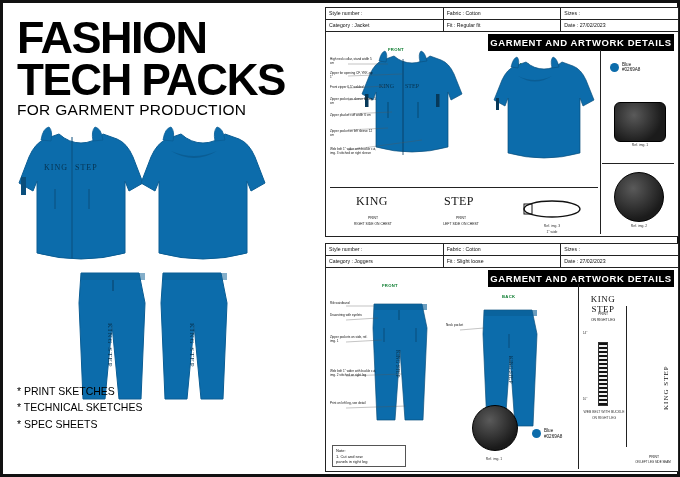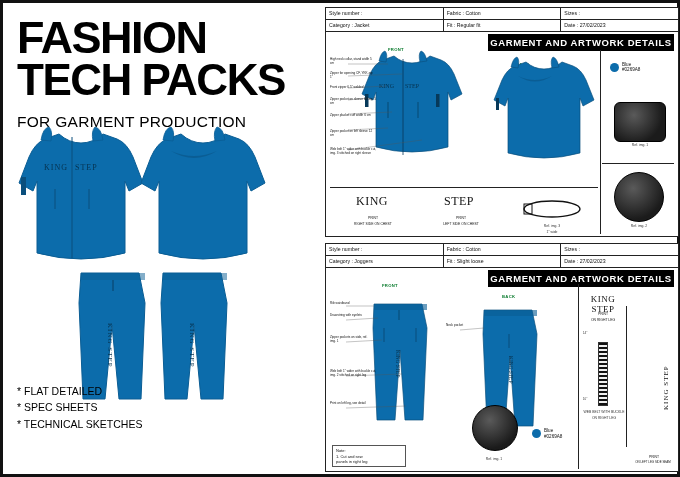--- a/index.html
+++ b/index.html
@@ -27,21 +27,20 @@
     font-weight:bold;
     letter-spacing:-1.5px;
     line-height:0.92;
     color:#000;
   }
   .title1{font-size:45px;}
   .title2{font-size:44px;margin-top:2px;}
   .subtitle{
     font-size:15.5px;
     letter-spacing:0.3px;
-    margin-top:12px;
     color:#000;
   }
   .bullets{
     position:absolute;left:14px;bottom:42px;
     font-size:10.5px;
     line-height:1.55;
     color:#000;
   }
   .bullets div{white-space:nowrap;}
 
@@ -225,23 +224,23 @@
 
         <g>
           <path d="M152 150 h58 l6 30 -4 96 h-22 l-7 -74 -7 74 h-22 l-4 -96 z" fill="#0c6cab" stroke="#0a5d94" stroke-width="1"></path>
           <rect x="152" y="150" width="64" height="7" fill="#0a5d94" opacity="0.5"></rect>
           <text transform="translate(179,200) rotate(90)" font-family="Liberation Serif, serif" font-size="7" fill="#06324f" letter-spacing="1">KING STEP</text>
         </g>
       </svg>
     </div>
 
     <div class="bullets">
-      <div>* FLAT DETAILED</div>
+      <div>* PRINT SKETCHES</div>
+      <div>* TECHNICAL SKETCHES</div>
       <div>* SPEC SHEETS</div>
-      <div>* TECHNICAL SKETCHES</div>
     </div>
   </div>
 
   <div class="right">
 
     <div class="techpack tp1">
       <div class="specrow">
         <div class="cell">Style number :</div>
         <div class="cell">Fabric : Cotton</div>
         <div class="cell">Sizes :</div>

